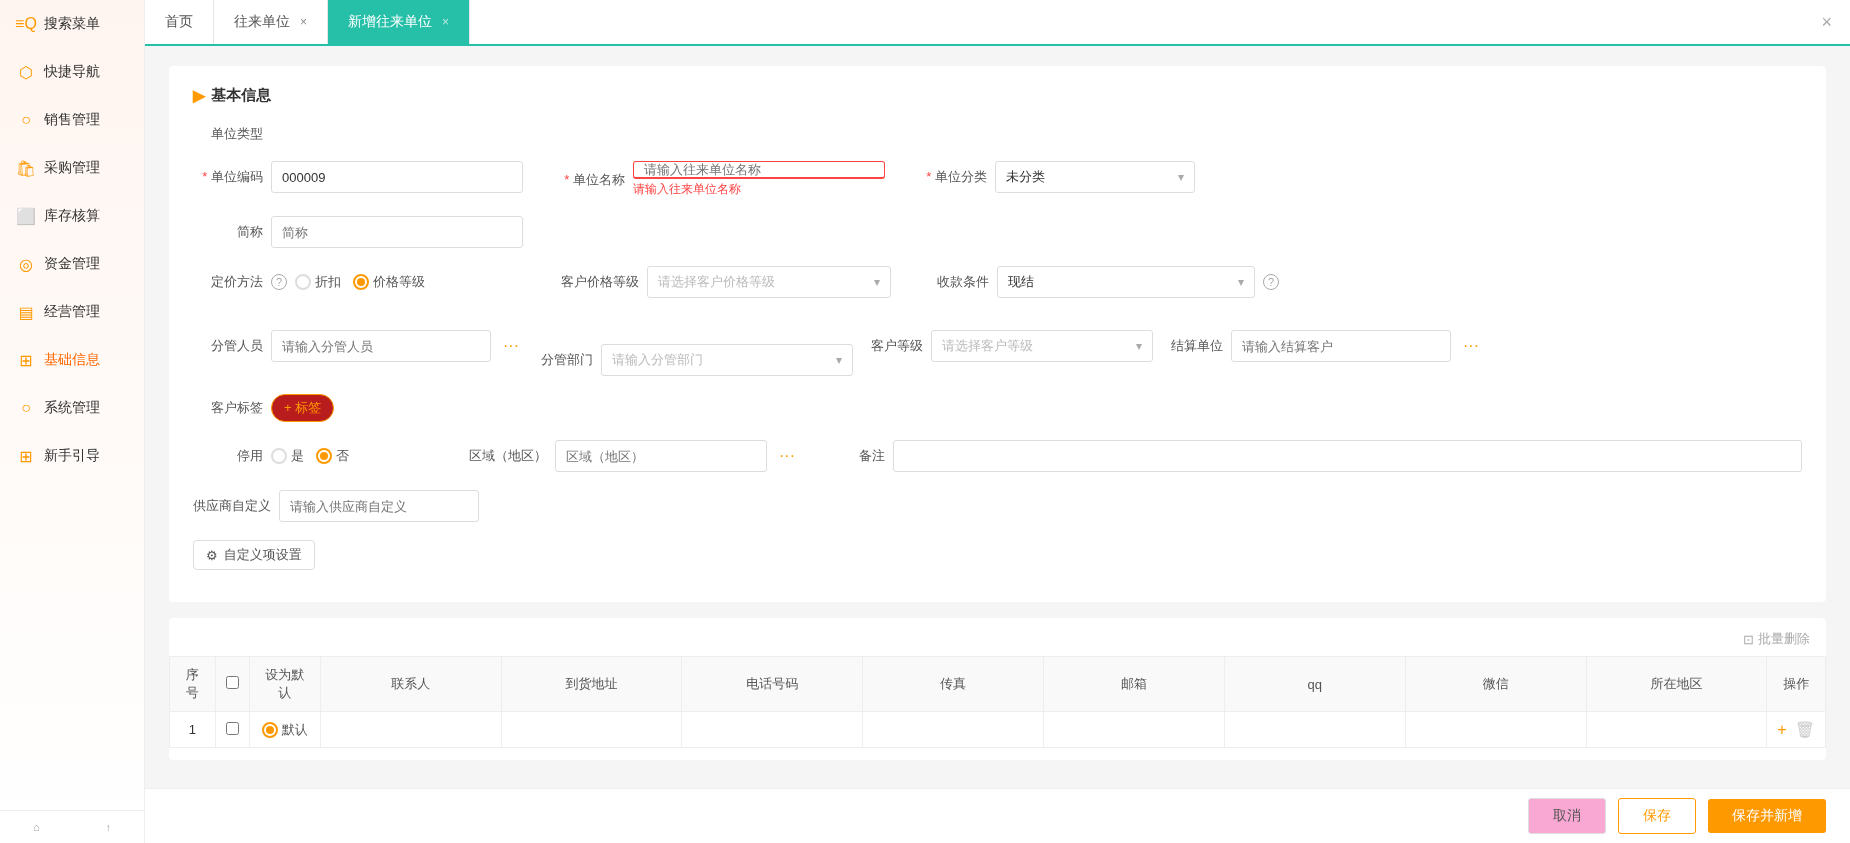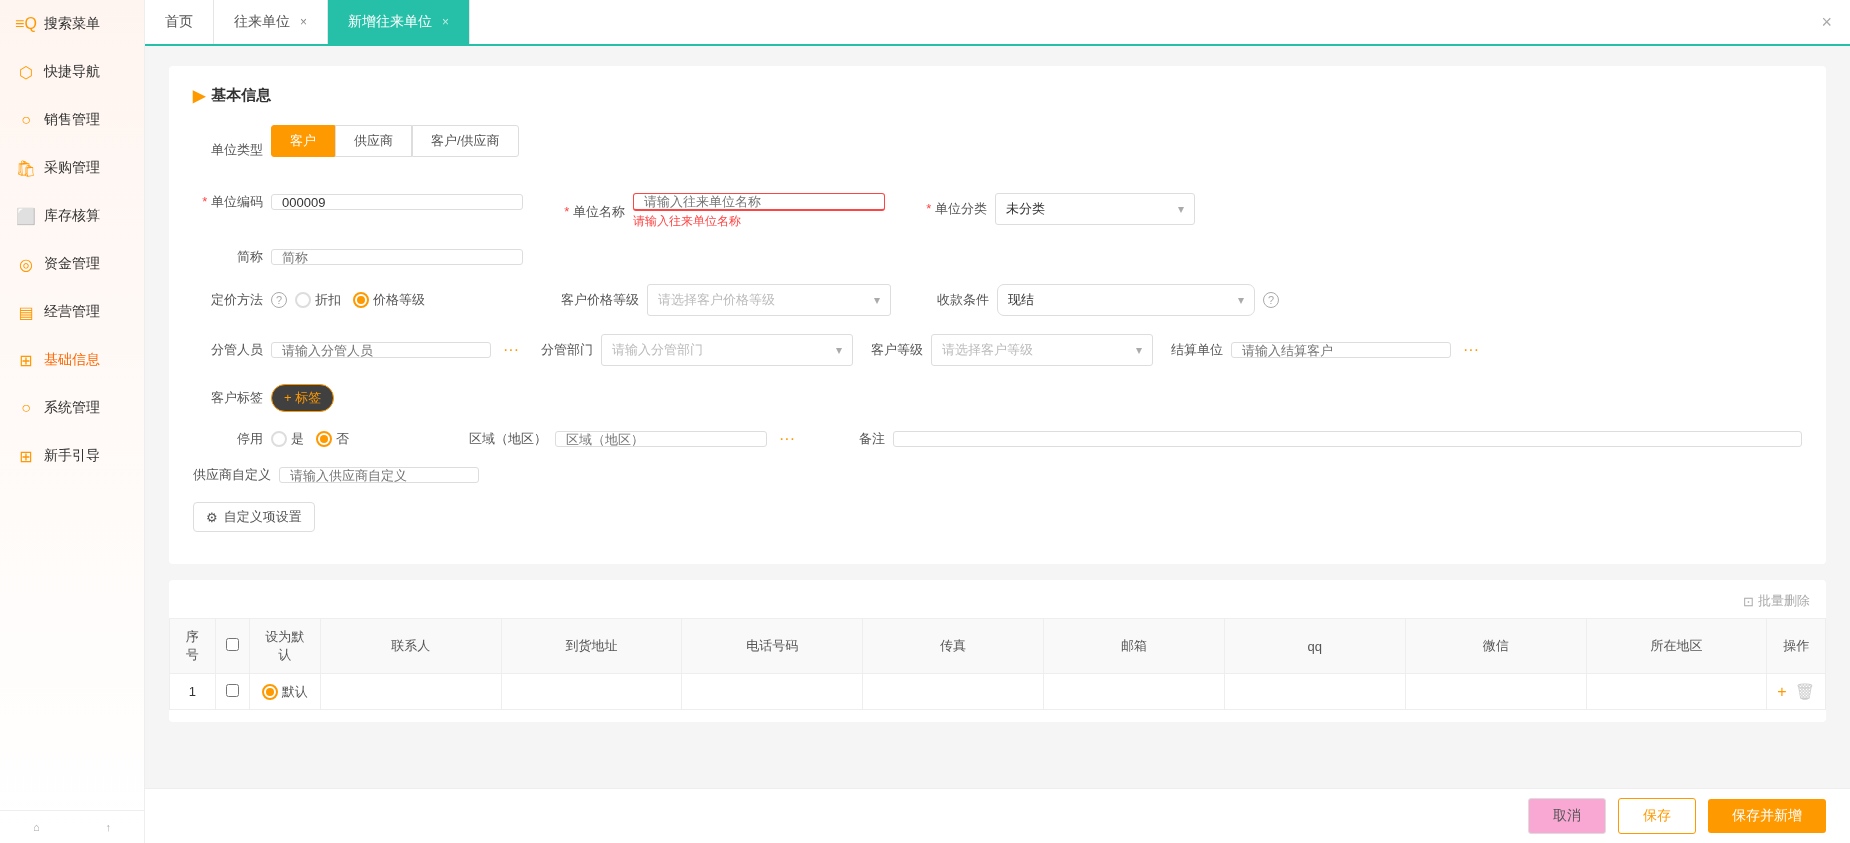--- a/index.html
+++ b/index.html
@@ -145,21 +145,21 @@
       white-space: nowrap;
       min-width: 70px;
       text-align: right;
     }
     .form-label.required::before {
       content: '* ';
       color: #f44;
     }
     .form-input {
       flex: 1;
-      height: 16px;
+      height: 32px;
       border: 1px solid #ddd;
       border-radius: 3px;
       padding: 0 10px;
       font-size: 13px;
       color: #333;
       outline: none;
       min-width: 0;
     }
     .form-input.error { border-color: #f44; border-bottom: 2px solid #f44; }
     .form-input-wrap {
@@ -251,21 +251,21 @@
     .tag-btn {
       display: inline-flex;
       align-items: center;
       gap: 4px;
       border: 1px solid #f90;
       border-radius: 16px;
       padding: 4px 12px;
       font-size: 13px;
       color: #f90;
       cursor: pointer;
-      background: #404040;
+      background: #b91c1c;
     }
 
     
     .more-dots {
       color: #f90;
       font-size: 16px;
       cursor: pointer;
       padding: 0 4px;
     }
 
@@ -472,25 +472,20 @@
 
     <div class="section">
       <div class="section-title">
         <span class="section-icon">▶</span>
         <span>基本信息</span>
       </div>
 
       <div class="form-row">
         <div style="display:flex;align-items:center;gap:8px;">
           <span class="form-label">单位类型</span>
-          <div class="btn-group">
-            <button class="btn-type active">客户</button>
-            <button class="btn-type">供应商</button>
-            <button class="btn-type">客户/供应商</button>
-          </div>
         </div>
       </div>
 
       <div class="form-row" style="gap:32px;">
         <div class="form-group" style="max-width:330px;">
           <span class="form-label required">单位编码</span>
           <input class="form-input" type="text" value="000009" style="">
         </div>
         <div class="form-group" style="max-width:330px;">
           <span class="form-label required">单位名称</span>
@@ -532,35 +527,35 @@
         </div>
         <div class="form-group" style="max-width:330px;">
           <span class="form-label">客户价格等级</span>
           <div class="form-select" style="min-width:180px;">
             <span style="color:#bbb;">请选择客户价格等级</span>
             <span class="select-arrow">▾</span>
           </div>
         </div>
         <div class="form-group" style="max-width:360px;">
           <span class="form-label">收款条件</span>
-          <div class="form-select" style="min-width:160px;border-radius:7px;">
+          <div class="form-select" style="min-width:160px;">
             <span>现结</span>
             <span class="select-arrow">▾</span>
           </div>
           <span class="help-icon">?</span>
         </div>
       </div>
 
       <div class="form-row" style="align-items:center;">
         <div class="form-group" style="max-width:330px;">
           <span class="form-label">分管人员</span>
           <input class="form-input" type="text" placeholder="请输入分管人员" style="">
           <span class="more-dots">···</span>
         </div>
-        <div class="form-group" style="max-width:330px;">
+        <div class="form-group" style="max-width:330px;margin-top:28px;">
           <span class="form-label">分管部门</span>
           <div class="form-select" style="min-width:160px;">
             <span style="color:#bbb;">请输入分管部门</span>
             <span class="select-arrow">▾</span>
           </div>
         </div>
         <div class="form-group" style="max-width:300px;">
           <span class="form-label">客户等级</span>
           <div class="form-select" style="min-width:140px;">
             <span style="color:#bbb;">请选择客户等级</span>

